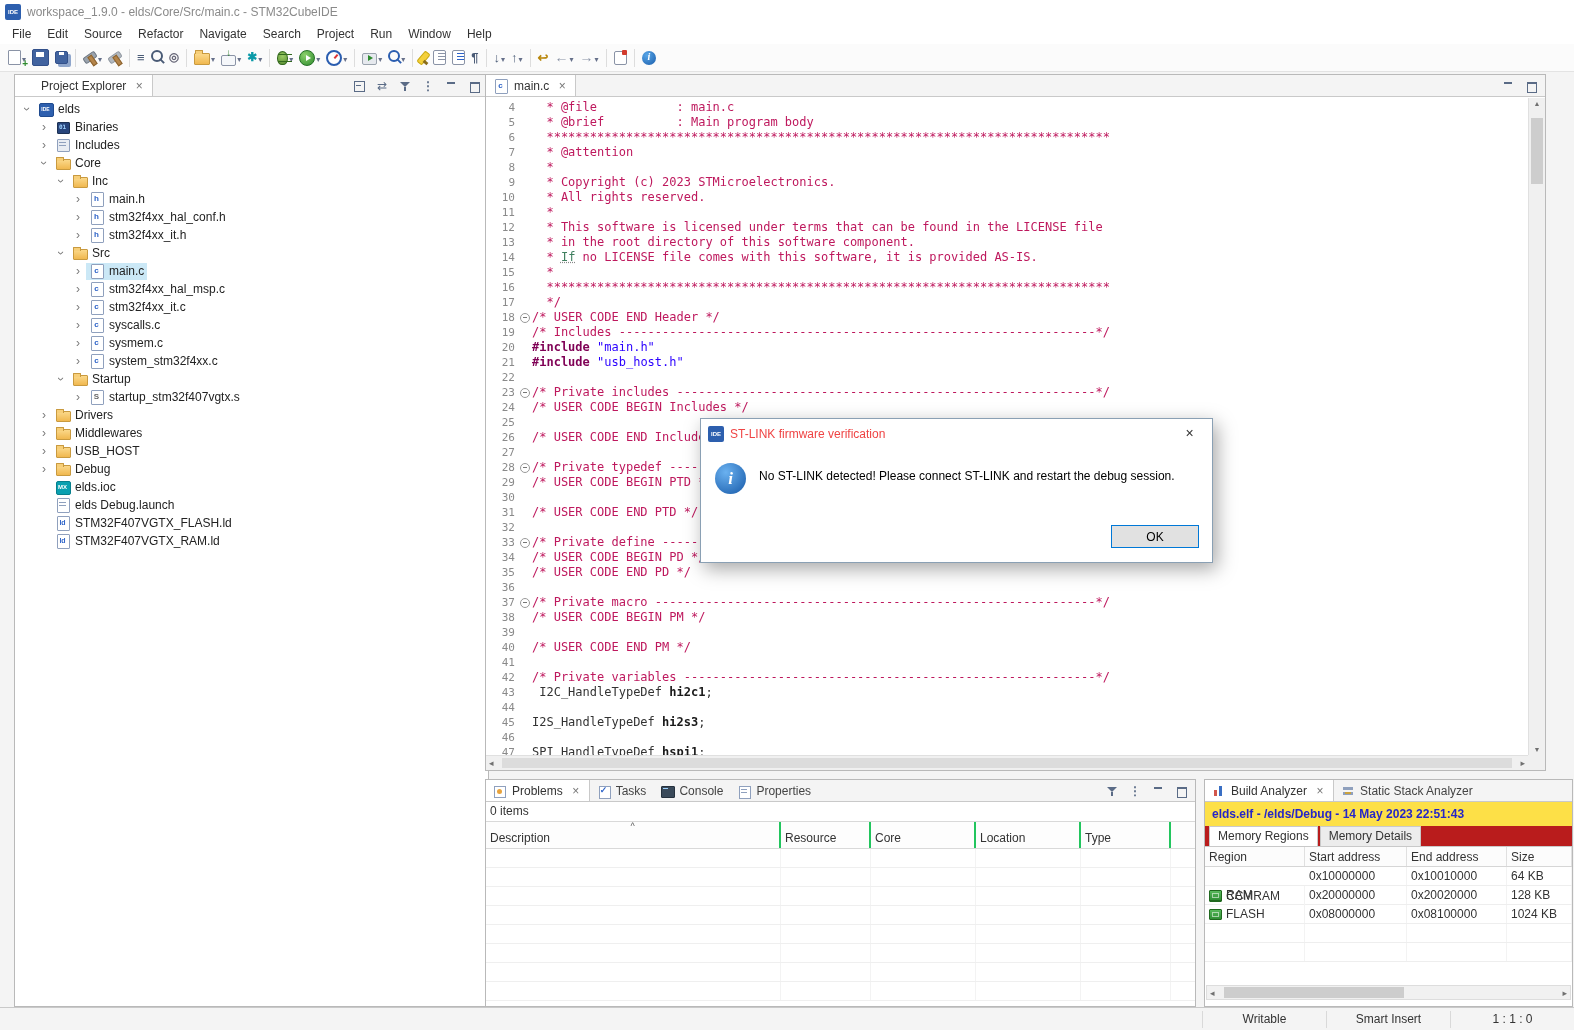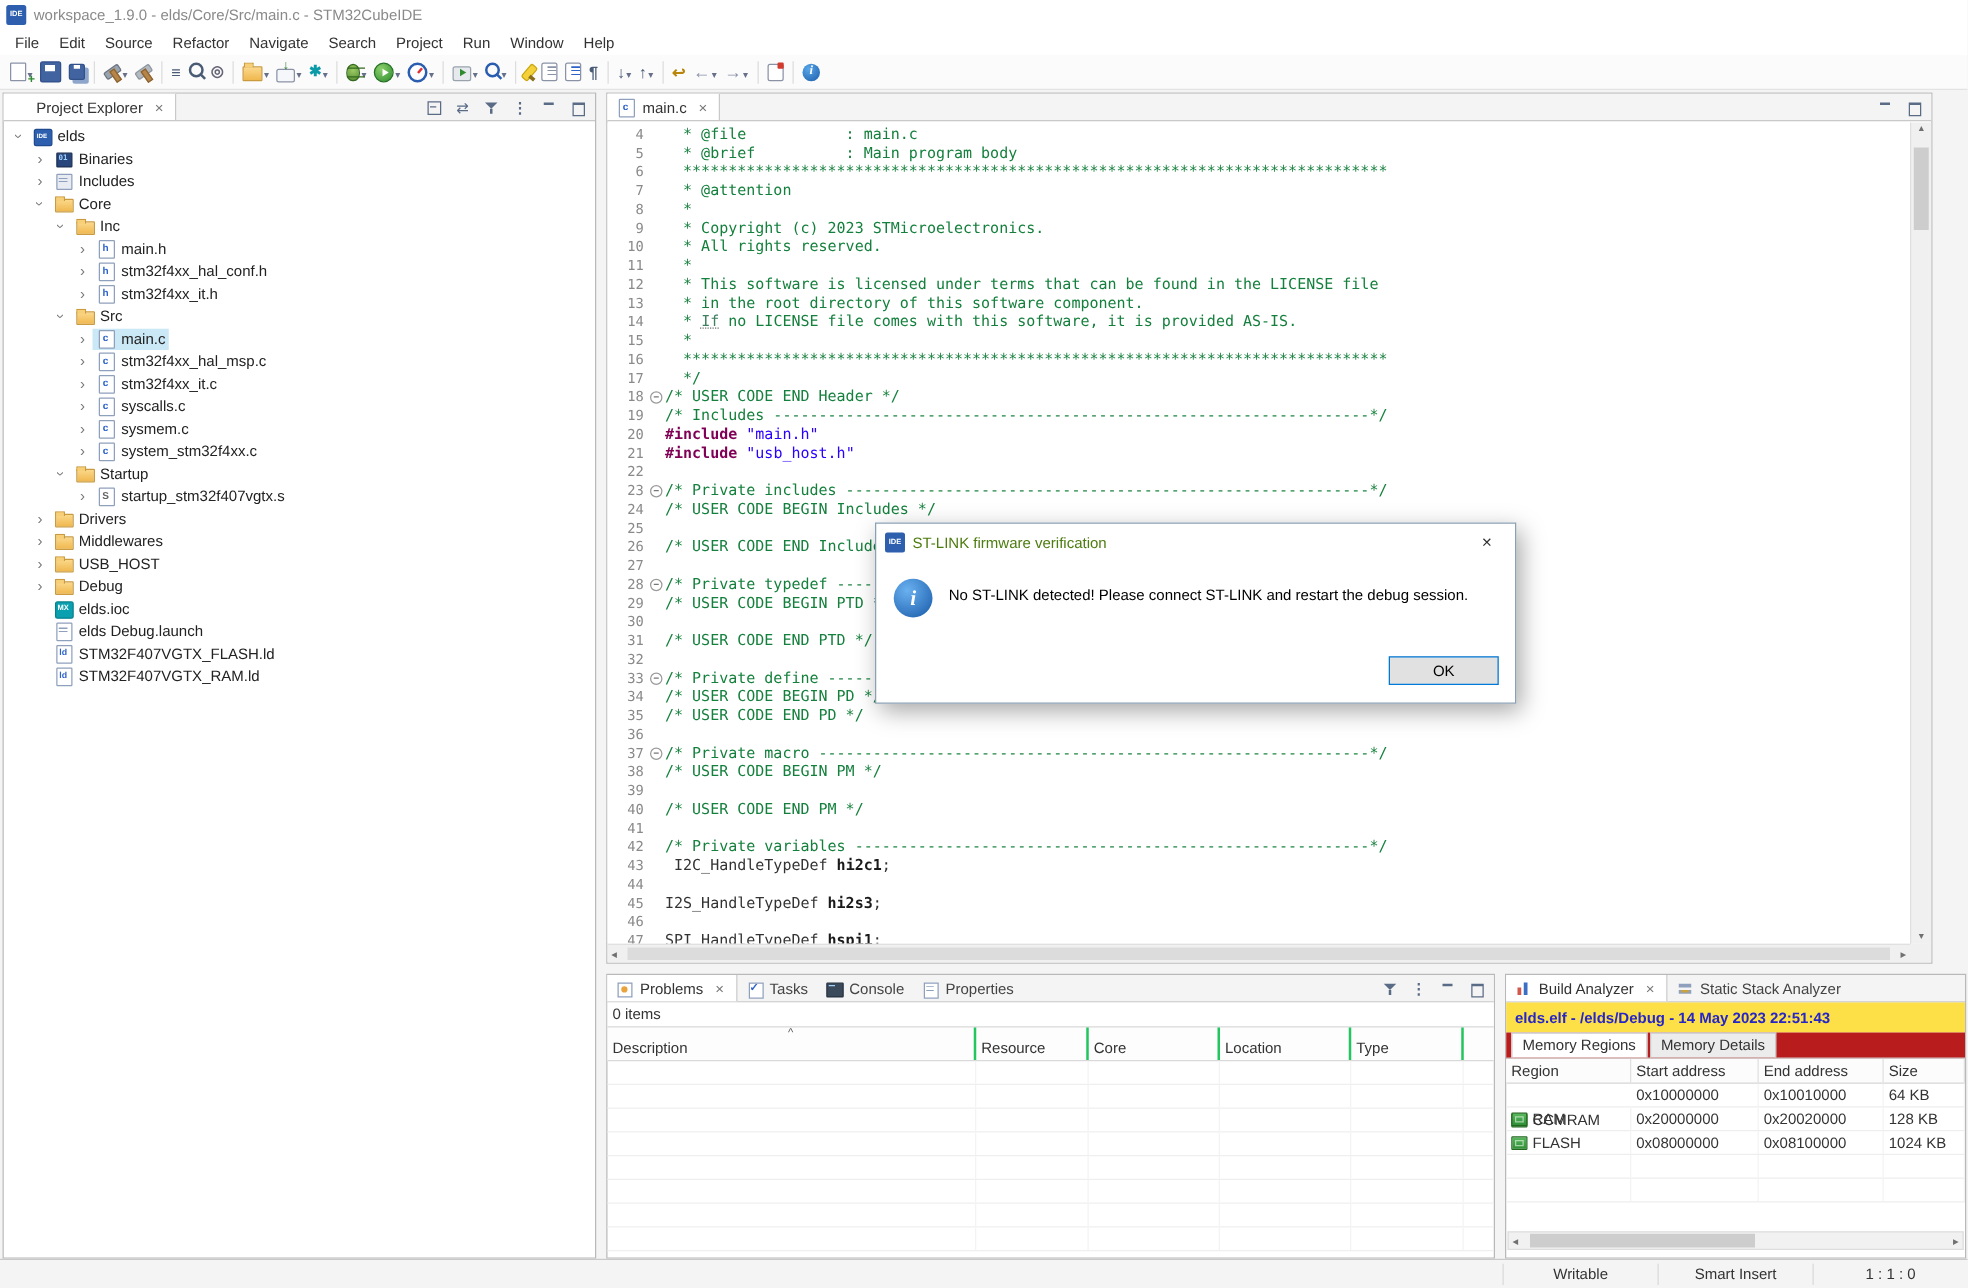--- a/index.html
+++ b/index.html
@@ -82,21 +82,21 @@
 .hd-ic[data-name="link-with-editor-icon"]::before{content:"⇄"}
 .hd-ic[data-name="view-menu-icon"]::before{content:"⋮";font-weight:bold}
 .hd-ic[data-name="collapse-all-icon"]::before{content:"";position:absolute;left:2px;top:2px;width:9px;height:9px;border:1px solid #5a6b86}
 .hd-ic[data-name="collapse-all-icon"]::after{content:"";position:absolute;left:4px;top:6px;width:5px;height:1px;background:#5a6b86}
 .hd-ic[data-name="filter-icon"]::before{content:"";position:absolute;left:2px;top:3px;border-left:5px solid transparent;border-right:5px solid transparent;border-top:5px solid #5a6b86}
 .hd-ic[data-name="filter-icon"]::after{content:"";position:absolute;left:6px;top:8px;width:2px;height:4px;background:#5a6b86}
 .hd-ic[data-name="minimize-icon"]::before{content:"";position:absolute;left:3px;top:3px;width:8px;height:2px;background:#5a6b86}
 .hd-ic[data-name="maximize-icon"]::before{content:"";position:absolute;left:3px;top:3px;width:8px;height:8px;border:1px solid #5a6b86;border-top-width:2px}
 
 
-.explorer{left:2px;top:74px;width:475px;height:933px}
+.explorer{left:14px;top:74px;width:475px;height:933px}
 .tree{padding-top:3px;overflow:hidden}
 .trow{height:18px;display:flex;align-items:center;color:#222;white-space:nowrap}
 .twisty{display:inline-block;width:16px;text-align:center;color:#7a7a7a;font-size:12px;flex:none}
 .twisty.closed::before{content:"›"}
 .twisty.open{transform:rotate(90deg)}
 .twisty.open::before{content:"›"}
 .tlbl-box{display:flex;align-items:center;gap:4px;padding:0 3px;height:17px}
 .trow.selected .tlbl-box{background:#cbe8f6}
 .tico{position:relative;width:16px;height:16px;flex:none;display:inline-block}
 .tico::before{content:"";position:absolute;left:2px;top:1px;width:11px;height:13px;background:#fff;border:1px solid #8fa0bd;border-radius:1px}
@@ -119,40 +119,40 @@
 
 
 .editor{left:485px;top:74px;width:1061px;height:697px}
 .ed-body{position:absolute;left:0;top:23px;right:17px;bottom:15px;overflow:hidden;font-family:"DejaVu Sans Mono",monospace;font-size:12px;line-height:15px;background:#fff;padding-top:2px}
 .cl{display:flex;height:15px;white-space:pre}
 .ln{width:32px;text-align:right;color:#8a8a8a;font-size:11px;padding-right:3px;flex:none}
 .fold{width:14px;flex:none;position:relative}
 .fold.has::before{content:"";position:absolute;left:2px;top:3px;width:8px;height:8px;border:1px solid #9a9a9a;border-radius:50%;background:#fff}
 .fold.has::after{content:"";position:absolute;left:5px;top:7px;width:4px;height:1px;background:#777}
 .codeline{flex:1;white-space:pre}
-.sg-c{color:#15803d}
+.sg-c{color:#be185d}
 .sg-cu{color:#3F7F5F;text-decoration:underline dotted #888}
 .sg-d{color:#7F0055;font-weight:bold}
 .sg-s{color:#2A00FF}
 .sg-p{color:#333}
 .sg-v{color:#1a1a1a;font-weight:bold}
 .ed-vscroll{position:absolute;top:23px;right:0;width:17px;bottom:15px;background:#f0f0f0;border-left:1px solid #e0e0e0}
 .ed-vscroll::before{content:"▲";position:absolute;top:2px;left:0;width:16px;text-align:center;font-size:7px;color:#707070}
 .ed-vscroll::after{content:"▼";position:absolute;bottom:2px;left:0;width:16px;text-align:center;font-size:7px;color:#707070}
 .vthumb{position:absolute;left:2px;top:20px;width:12px;height:66px;background:#cdcdcd}
 .ed-hscroll{position:absolute;left:0;right:17px;bottom:0;height:15px;background:#f0f0f0;border-top:1px solid #e0e0e0}
 .hs-left::before{content:"◂";position:absolute;left:3px;top:0;font-size:9px;color:#707070;line-height:14px}
 .hs-right::before{content:"▸";position:absolute;right:3px;top:0;font-size:9px;color:#707070;line-height:14px}
 .hthumb{position:absolute;left:16px;right:16px;top:2px;height:10px;background:#dcdcdc}
 .ed-corner{position:absolute;right:0;bottom:0;width:17px;height:15px;background:#f0f0f0}
 
 
 .dialog{position:absolute;left:700px;top:418px;width:513px;height:145px;background:#fff;border:1px solid #8aa0b4;box-shadow:4px 6px 18px rgba(0,0,0,.35);z-index:50}
 .dlg-title{height:29px;display:flex;align-items:center;gap:6px;padding-left:7px}
-.dlg-title-text{flex:1;color:#4d7c0f}
+.dlg-title-text{flex:1;color:#ef4444}
 .dlg-close{width:45px;height:29px;text-align:center;line-height:29px;color:#333;font-size:14px}
 .dlg-close::before{content:"×"}
 .dlg-info{position:absolute;left:14px;top:44px;width:31px;height:31px;border-radius:50%;background:radial-gradient(circle at 35% 30%,#6ab1f0,#1659a8);color:#fff;text-align:center;font:italic bold 17px/31px "Liberation Serif",serif}
 .dlg-info::before{content:"i"}
 .dlg-msg{position:absolute;left:58px;top:50px;right:16px;color:#000}
 .ok-btn{position:absolute;right:13px;bottom:14px;width:88px;height:23px;background:#e1e1e1;border:1px solid #0078d7;font-family:"Liberation Sans",sans-serif;font-size:12px;color:#000}
 
 
 .problems{left:485px;top:779px;width:711px;height:228px}
 .zero-items{height:19px;line-height:19px;padding-left:4px;background:#fff}

